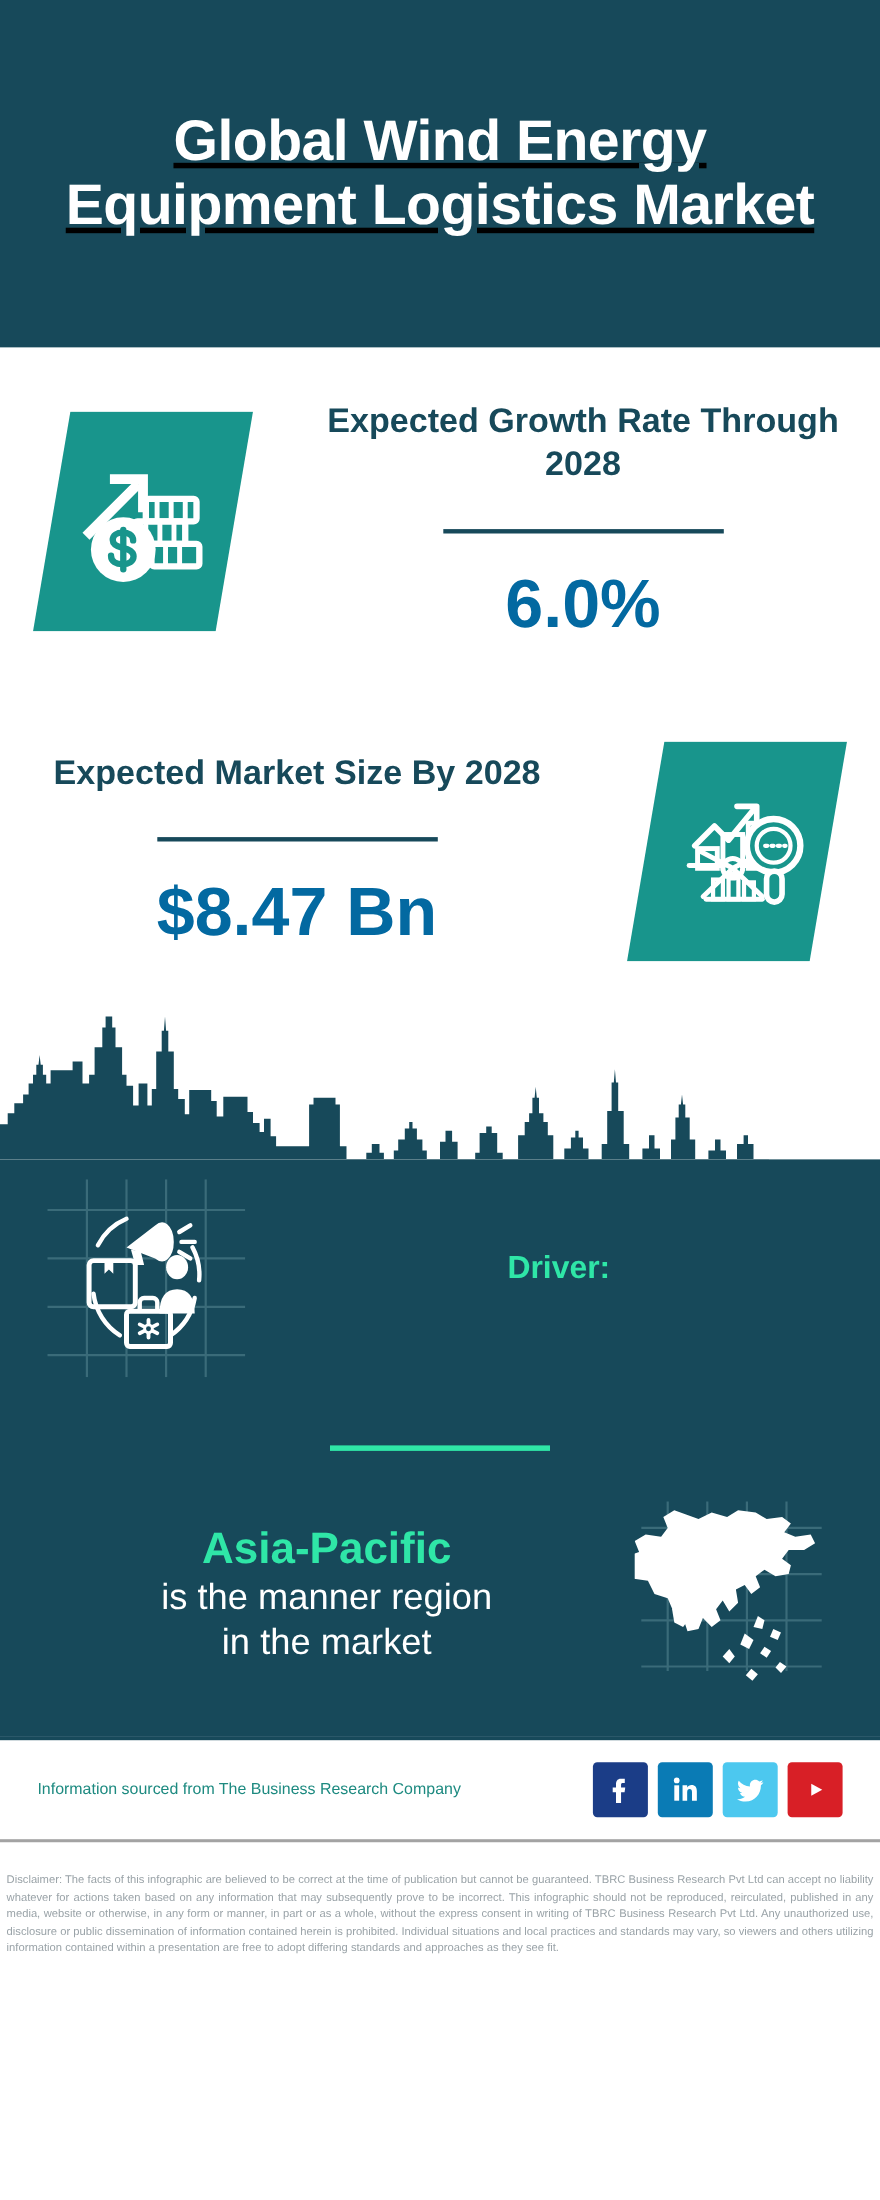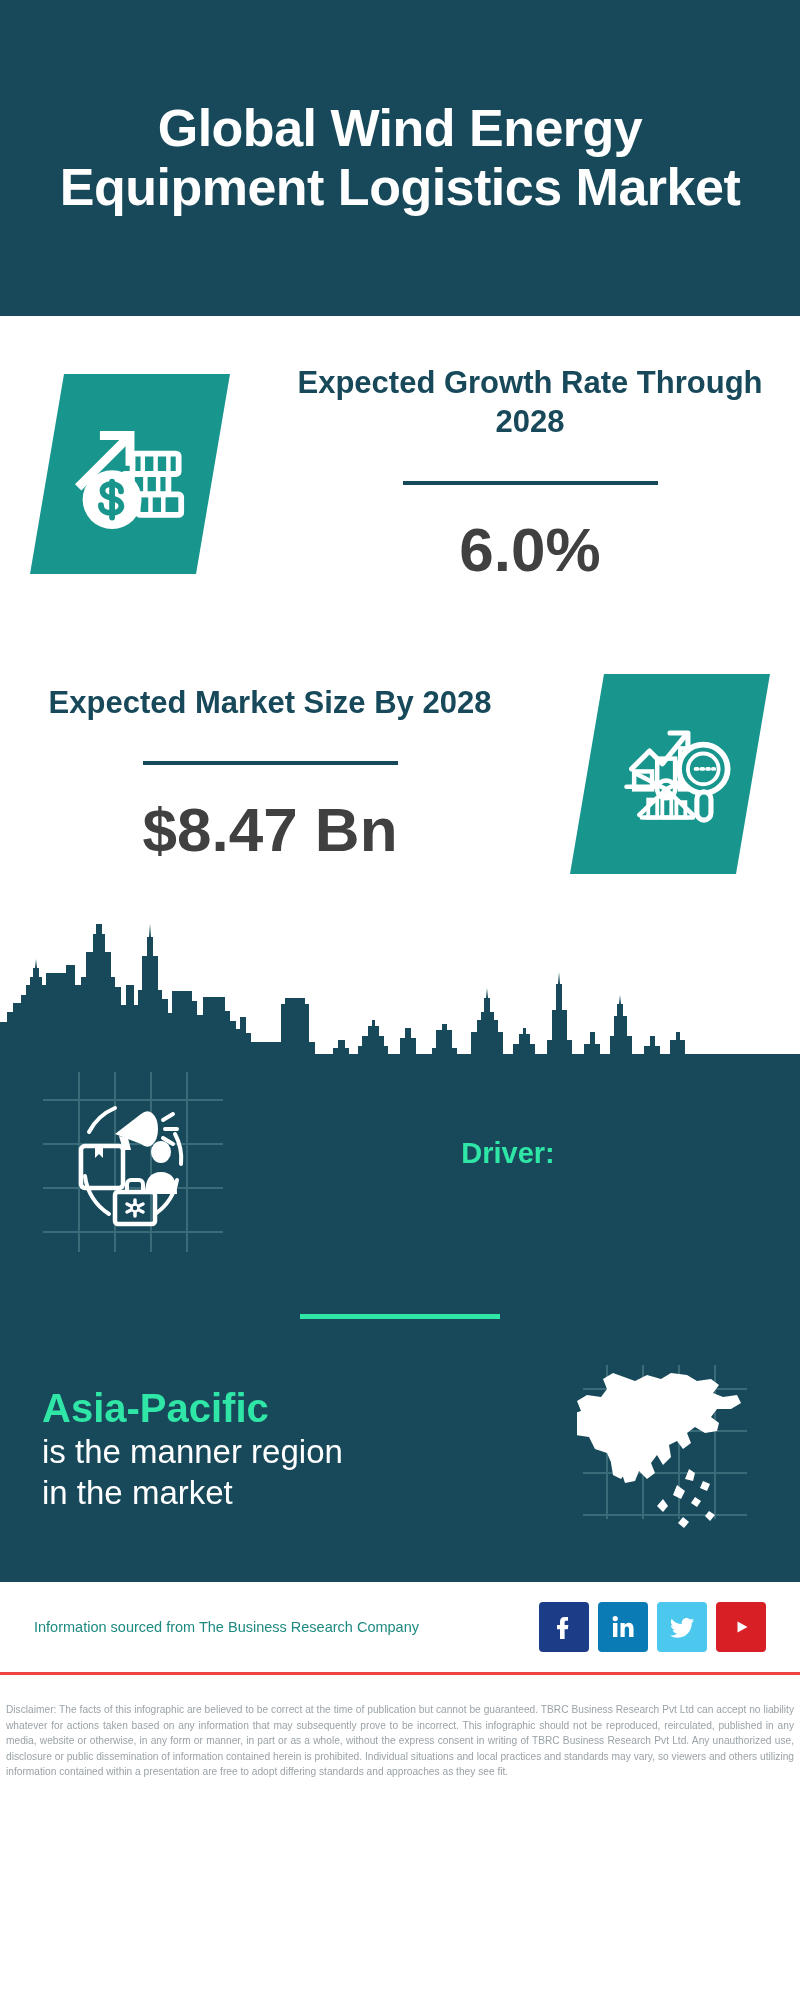--- a/index.html
+++ b/index.html
@@ -10,20 +10,21 @@
     overflow:hidden;
     position:relative;
   }
 
   
   .header {
     background:#17495a;
     height:316px;
     display:flex; align-items:center; justify-content:center;
     padding:0 30px;
+    text-decoration:underline;
   }
   .header-title {
     color:#ffffff;
     font-size:52px;
     font-weight:bold;
     line-height:1.13;
     text-align:center;
     letter-spacing:-0.5px;
   }
 
@@ -67,21 +68,21 @@
     font-weight:bold;
     line-height:1.25;
     text-align:center;
   }
   .rule {
     width:255px; height:4px;
     background:#17495a;
     margin:14px 0 6px 0;
   }
   .stat-value {
-    color:#404040;
+    color:#0369a1;
     font-size:62px;
     font-weight:bold;
     line-height:1.1;
     text-align:center;
   }
 
   
   .skyline-wrap { position:relative; line-height:0; background:#ffffff; }
   .skyline-wrap svg { width:800px; display:block; }
 
@@ -123,42 +124,42 @@
   .green-divider {
     width:200px; height:5px;
     background:#2fe6a7;
     margin:52px auto 40px auto;
   }
 
   .region-row {
     display:flex; align-items:center;
     padding:0 18px 34px 18px;
   }
-  .region-text { flex:1; text-align:left; padding-left:24px; }
+  .region-text { flex:1; text-align:center; padding-left:24px; }
   .region-name {
     color:#2fe6a7;
     font-size:40px;
     font-weight:bold;
     line-height:1.15;
   }
   .region-sub {
     color:#ffffff;
     font-size:33px;
     line-height:1.25;
   }
   .region-icon-cell {
     flex:0 0 230px;
     display:flex; align-items:center; justify-content:center;
   }
 
   
   .footer {
     background:#ffffff;
     border-top:3px solid #17495a;
-    border-bottom:3px solid #ef4444;
+    border-bottom:3px solid #a3a3a3;
     height:96px;
     display:flex; align-items:center;
     padding:0 34px;
   }
   .footer-text { flex:1; }
   .footer-line {
     color:#1d8a80;
     font-size:14.5px;
     line-height:1.55;
   }

